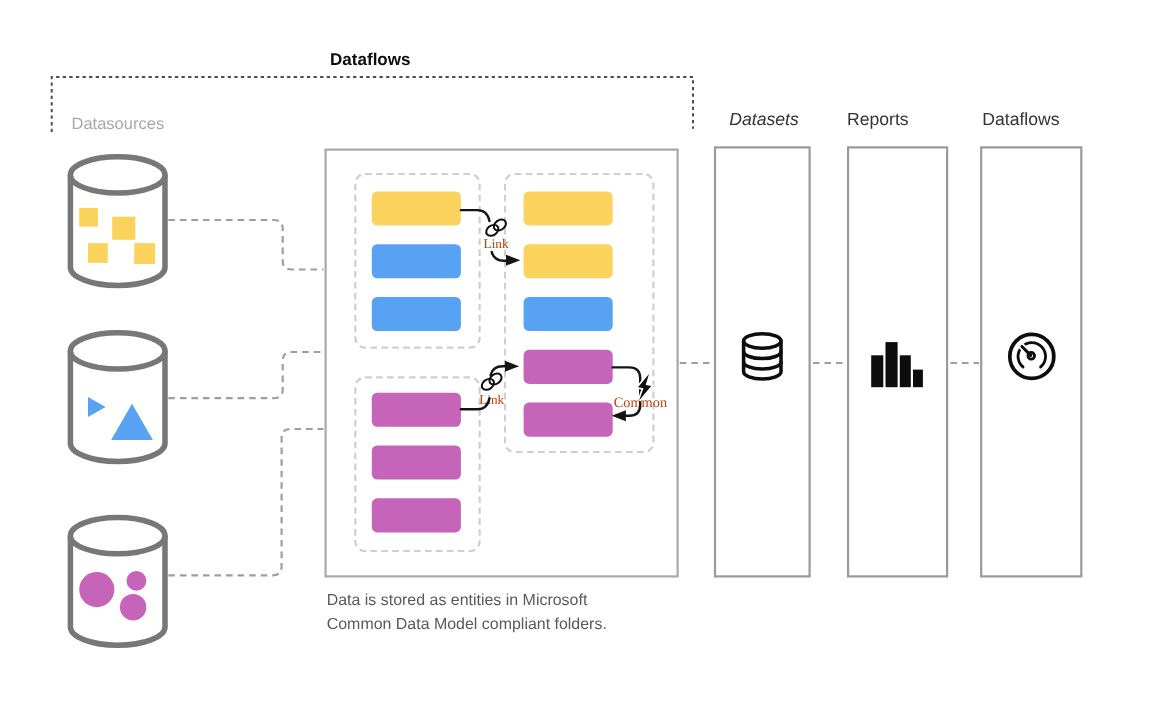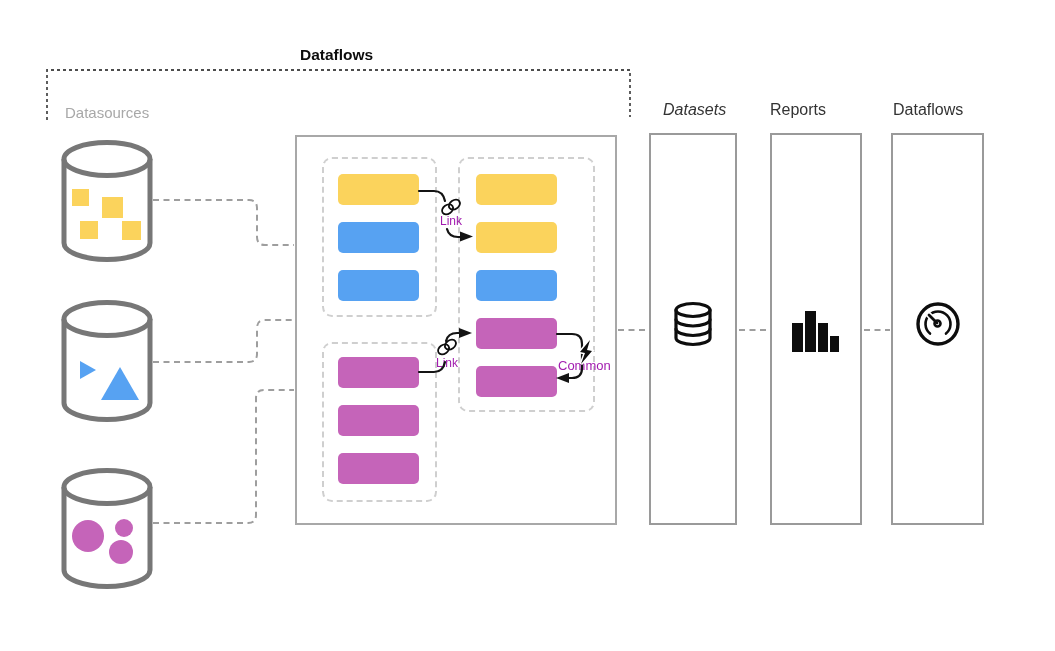--- a/index.html
+++ b/index.html
@@ -16,21 +16,21 @@
   .col-box{border:2px solid var(--box_border);top:133px;height:392px;}
   .col-datasets{left:649px;width:88px;}
   .col-reports{left:770px;width:92px;}
   .col-dashboards{left:891px;width:93px;}
   .folder{position:absolute;border:2px dashed var(--dashed_folder);border-radius:10px;
     display:flex;flex-direction:column;gap:17px;box-sizing:border-box;}
   .folder-a{left:322px;top:157px;width:115px;height:160px;padding:15px 0 0 14px;}
   .folder-b{left:322px;top:342px;width:115px;height:160px;padding:13px 0 0 14px;}
   .folder-c{left:458px;top:157px;width:137px;height:255px;padding:15px 0 0 16px;}
   .entity-bar{width:81px;height:31px;border-radius:5px;flex:0 0 auto;}
-  .annot{position:absolute;color:#a21caf;font-size:12px;}
+  .annot{position:absolute;color:#c2410c;font-size:12px;font-family:Liberation Serif, serif;}
   .annot-link{width:32px;text-align:center;}
   .caption{position:absolute;left:297px;top:536px;width:280px;font-size:14.5px;
     color:var(--caption_gray);line-height:1.5;}
   svg.overlay{position:absolute;left:0;top:0;pointer-events:none;}
   .connector{fill:none;stroke:var(--connector);stroke-width:2;stroke-dasharray:6 4.5;}
   .bracket{fill:none;stroke:var(--bracket);stroke-width:1.8;stroke-dasharray:3 3;}
   .cyl{fill:#fff;stroke:var(--cylinder_stroke);stroke-width:5;}
   .arrow{fill:none;stroke:#141414;stroke-width:2.2;stroke-linecap:round;}
   .ahead{fill:#141414;stroke:none;}
   .ink{stroke:var(--icon_black);fill:none;stroke-width:3.2;stroke-linecap:round;}
@@ -62,20 +62,21 @@
       <div class="entity-bar" style="background: rgb(197, 100, 185);"></div>
     </div>
   <div class="folder folder-c">
       <div class="entity-bar" style="background: rgb(251, 211, 92);"></div>
       <div class="entity-bar" style="background: rgb(251, 211, 92);"></div>
       <div class="entity-bar" style="background: rgb(87, 162, 242);"></div>
       <div class="entity-bar" style="background: rgb(197, 100, 185);"></div>
       <div class="entity-bar" style="background: rgb(197, 100, 185);"></div>
     </div>
 
+  <div class="caption">Data is stored as entities in Microsoft Common Data Model compliant folders.</div>
 
   <div class="annot annot-link" style="left:435px;top:214px;">Link</div>
   <div class="annot annot-link" style="left:431px;top:356px;">Link</div>
   <div class="annot" style="left:558px;top:358px;font-size:13px;">Common</div>
 
   <svg class="overlay" width="1055" height="651" viewBox="0 0 1055 651">
 
     <path class="bracket" d="M47,120 V70 H630 V117"></path>
 
     <g>

